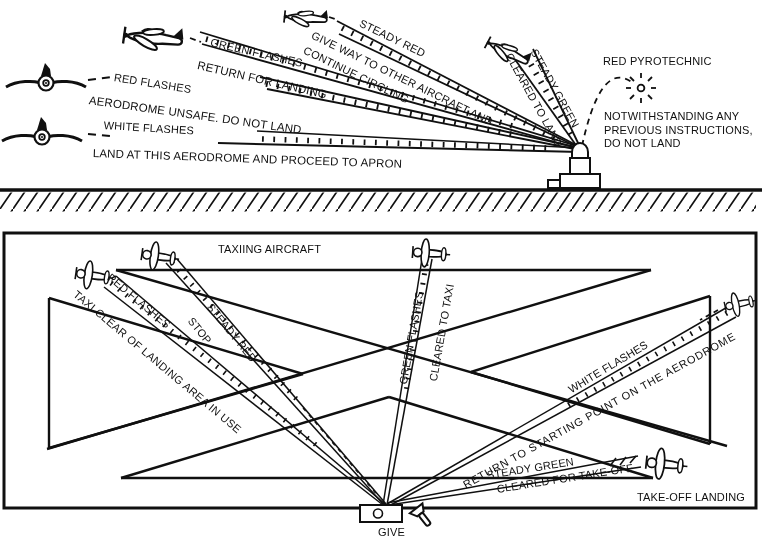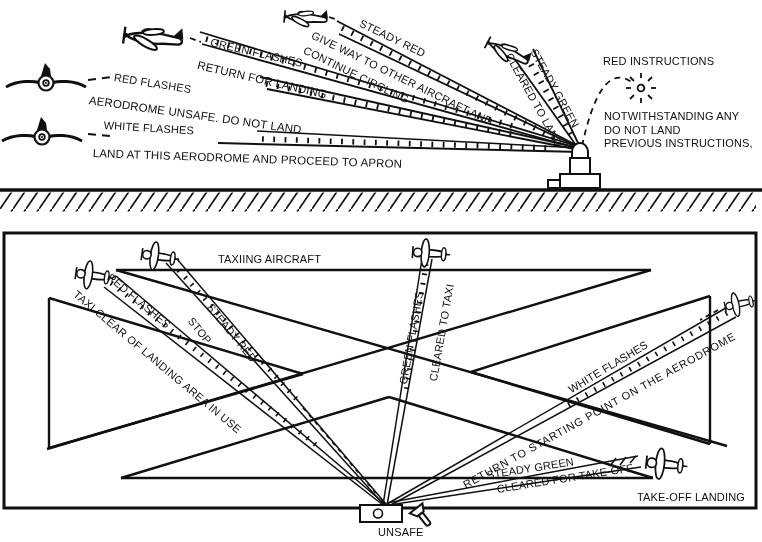--- a/index.html
+++ b/index.html
@@ -215,40 +215,40 @@
   <div class="lbl r13" style="left:212px;top:36px">GREEN FLASHES</div>
   <div class="lbl big r13" style="left:199px;top:59px">RETURN FOR LANDING</div>
 
   <div class="lbl r26" style="left:363px;top:17px">STEADY RED</div>
   <div class="lbl r26" style="left:315px;top:29px">GIVE WAY TO OTHER AIRCRAFT AND</div>
   <div class="lbl r26" style="left:307px;top:44px">CONTINUE CIRCLING</div>
 
   <div class="lbl r61" style="left:539px;top:47px">STEADY GREEN</div>
   <div class="lbl r61" style="left:514px;top:51px">CLEARED TO LAND</div>
 
-  <div class="lbl" style="left:603px;top:55px">RED INSTRUCTIONS</div>
+  <div class="lbl" style="left:603px;top:55px">RED PYROTECHNIC</div>
   <div class="lbl multi" style="left:604px;top:110px">
     <div>NOTWITHSTANDING ANY</div>
+    <div>PREVIOUS INSTRUCTIONS,</div>
     <div>DO NOT LAND</div>
-    <div>PREVIOUS INSTRUCTIONS,</div>
   </div>
 
-  <div class="lbl" style="left:218px;top:253px">TAXIING AIRCRAFT</div>
+  <div class="lbl" style="left:218px;top:243px">TAXIING AIRCRAFT</div>
 
   <div class="lbl r40" style="left:113px;top:271px">RED FLASHES</div>
   <div class="lbl r40" style="left:79px;top:288px;letter-spacing:.3px">TAXI CLEAR OF LANDING AREA IN USE</div>
 
   <div class="lbl r51" style="left:214px;top:301px">STEADY RED</div>
   <div class="lbl r51" style="left:195px;top:315px">STOP</div>
 
   <div class="lbl rm80" style="left:397px;top:383px">GREEN FLASHES</div>
   <div class="lbl rm80" style="left:427px;top:380px">CLEARED TO TAXI</div>
 
   <div class="lbl rm31" style="left:566px;top:385px">WHITE FLASHES</div>
   <div class="lbl rm29 ls8" style="left:461px;top:480px">RETURN TO STARTING POINT ON THE AERODROME</div>
 
   <div class="lbl rm9" style="left:486px;top:469px">STEADY GREEN</div>
   <div class="lbl rm9" style="left:496px;top:483px">CLEARED FOR TAKE-OFF</div>
 
   <div class="lbl" style="left:637px;top:491px">TAKE-OFF LANDING</div>
-  <div class="lbl" style="left:378px;top:526px">UNSAFE</div>
+  <div class="lbl" style="left:378px;top:526px">GIVE</div>
 
 </div>
 
 </body></html>

